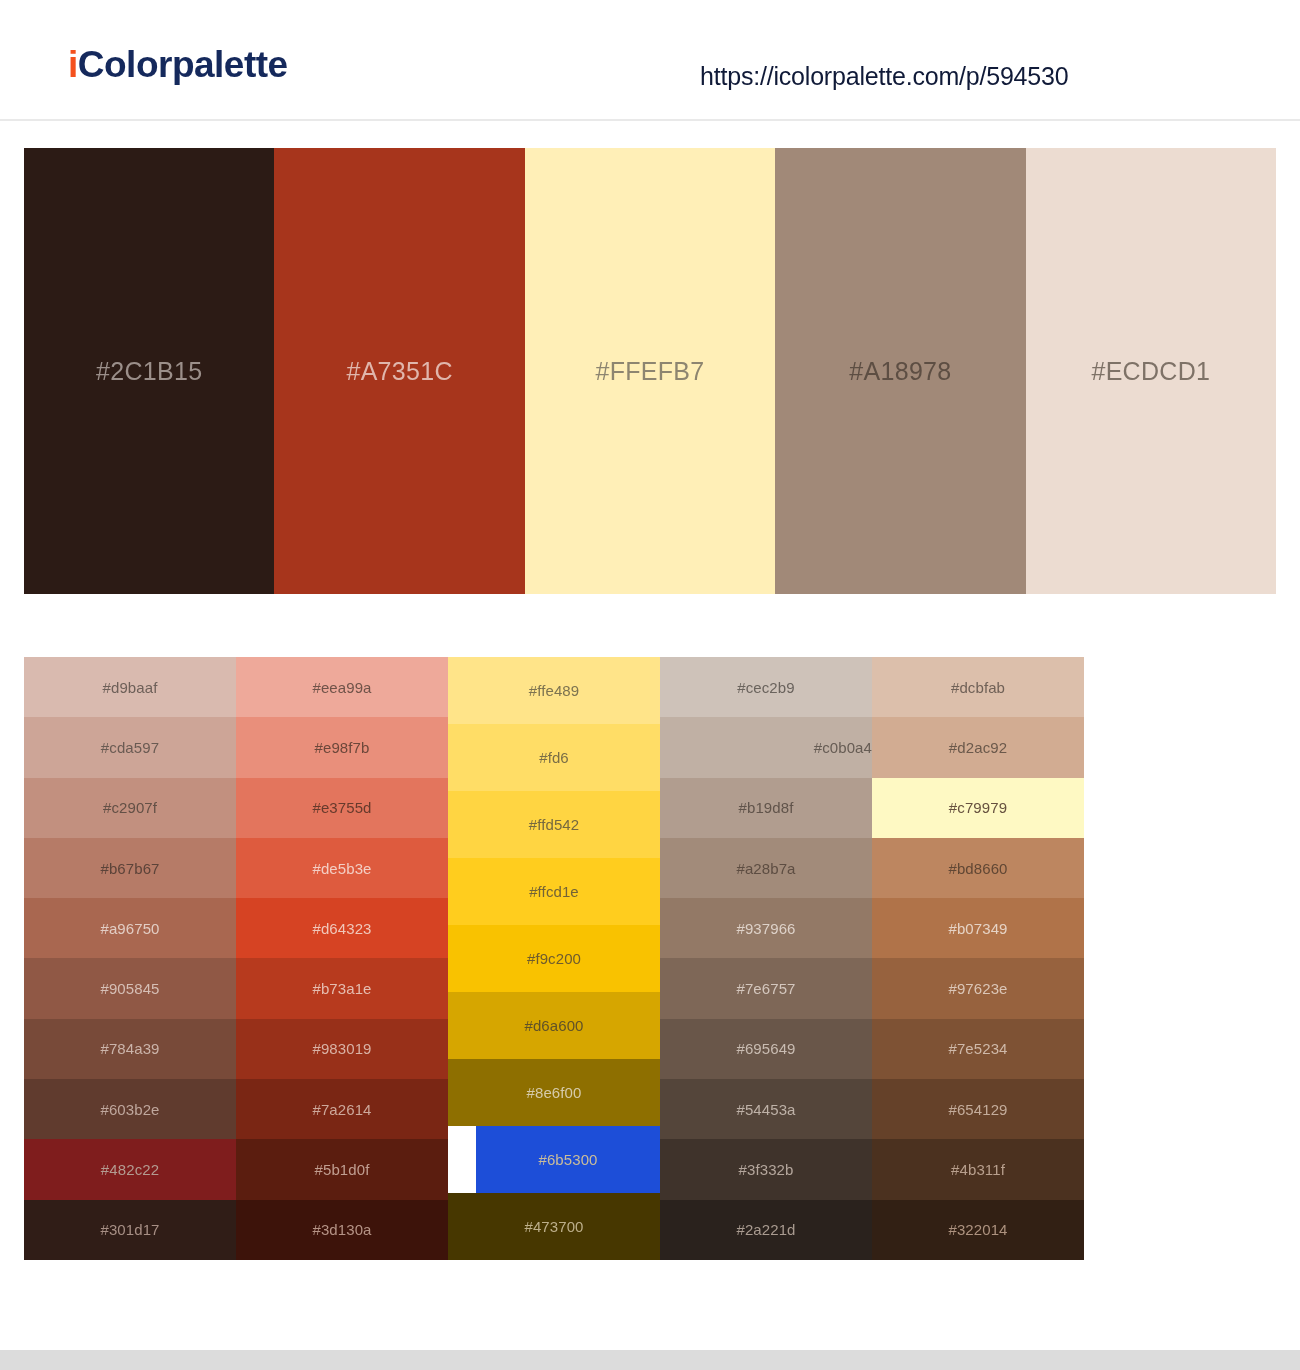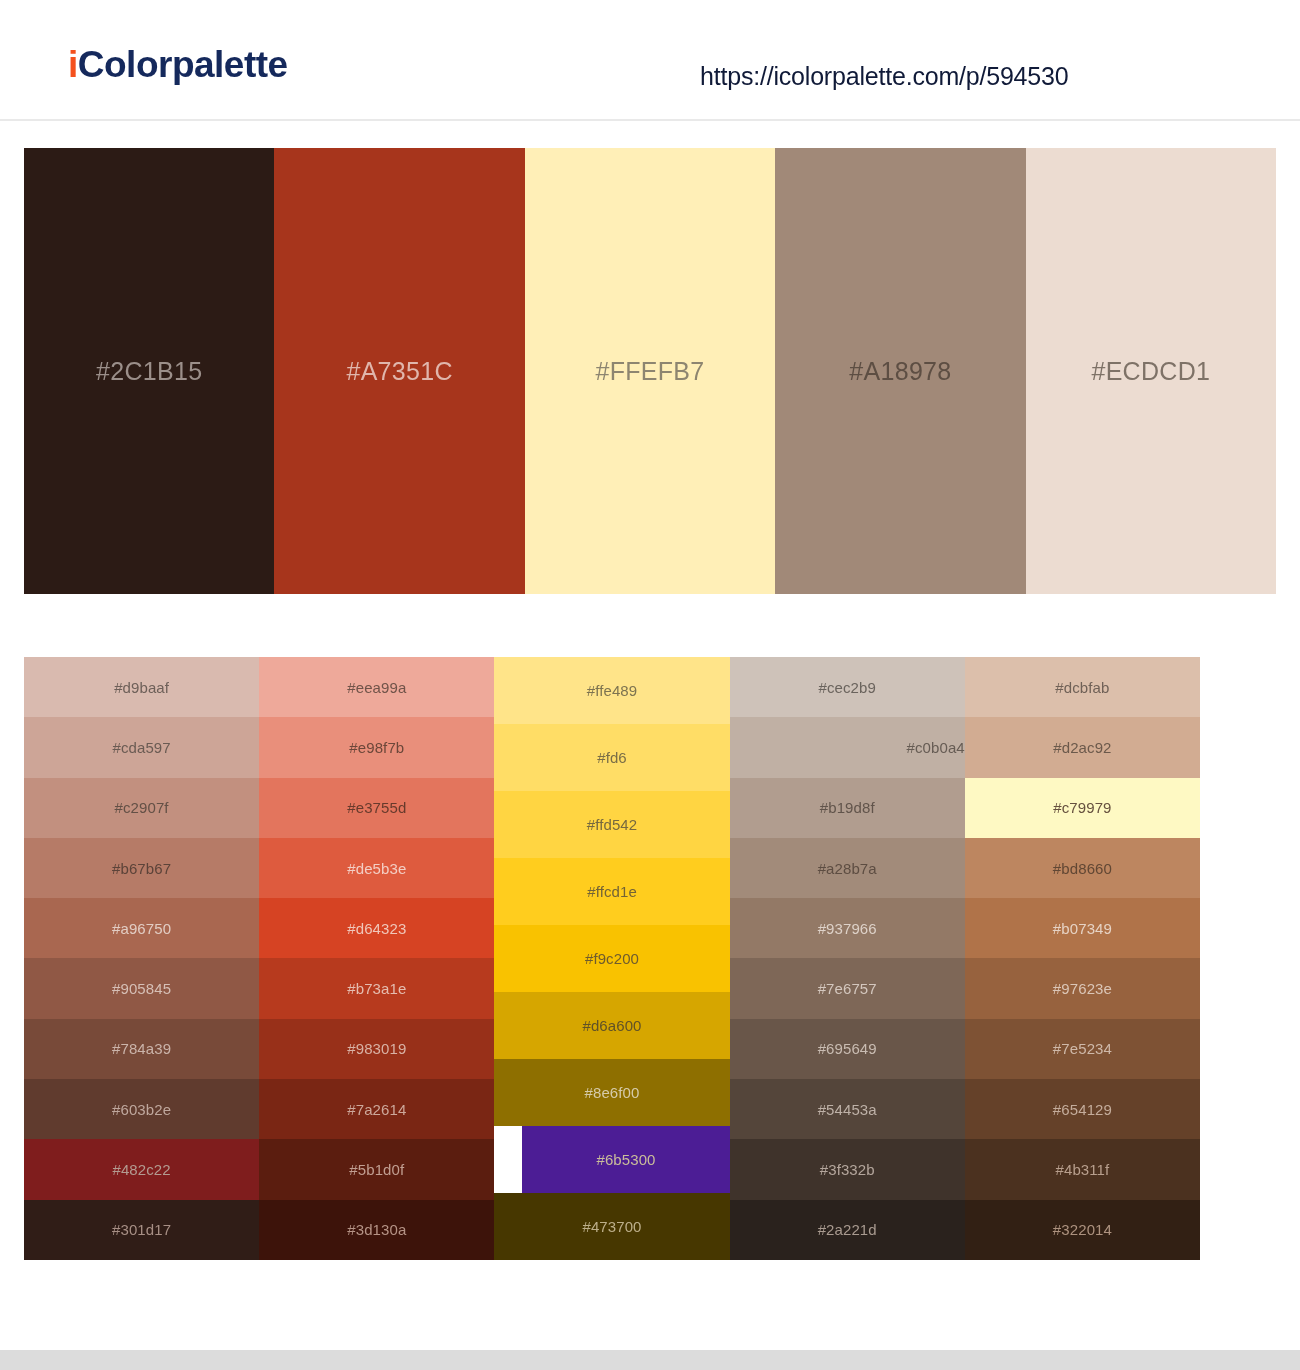--- a/index.html
+++ b/index.html
@@ -63,21 +63,21 @@
     letter-spacing: 0.3px;
     line-height: 1;
     user-select: text;
   }
 
   
   .shades-grid {
     position: absolute;
     left: 24px;
     top: 657px;
-    width: 1176px;
+    width: 1060px;
     height: 603px;
     display: flex;
   }
   .shade-col {
     flex: 1 1 0;
     display: flex;
     flex-direction: column;
   }
   .shade-cell {
     flex: 1 1 0;
@@ -211,21 +211,21 @@
       </div>
       <div class="shade-cell" style="background: rgb(249, 194, 0);">
         <span class="hexlabel" style="color: rgb(111, 92, 45);">#f9c200</span>
       </div>
       <div class="shade-cell" style="background: rgb(214, 166, 0);">
         <span class="hexlabel" style="color: rgb(97, 82, 39);">#d6a600</span>
       </div>
       <div class="shade-cell" style="background: rgb(142, 111, 0);">
         <span class="hexlabel" style="color: rgb(214, 203, 170);">#8e6f00</span>
       </div>
-      <div class="shade-cell" style="background: #4c1d95; margin-left: 28px;">
+      <div class="shade-cell" style="background: #1d4ed8; margin-left: 28px;">
         <span class="hexlabel" style="color: rgb(202, 189, 154);">#6b5300</span>
       </div>
       <div class="shade-cell" style="background: rgb(71, 55, 0);">
         <span class="hexlabel" style="color: rgb(189, 175, 138);">#473700</span>
       </div>
     </div>
     <div class="shade-col">
       <div class="shade-cell" style="background: rgb(206, 194, 185);">
         <span class="hexlabel" style="color: rgb(106, 99, 93);">#cec2b9</span>
       </div>

